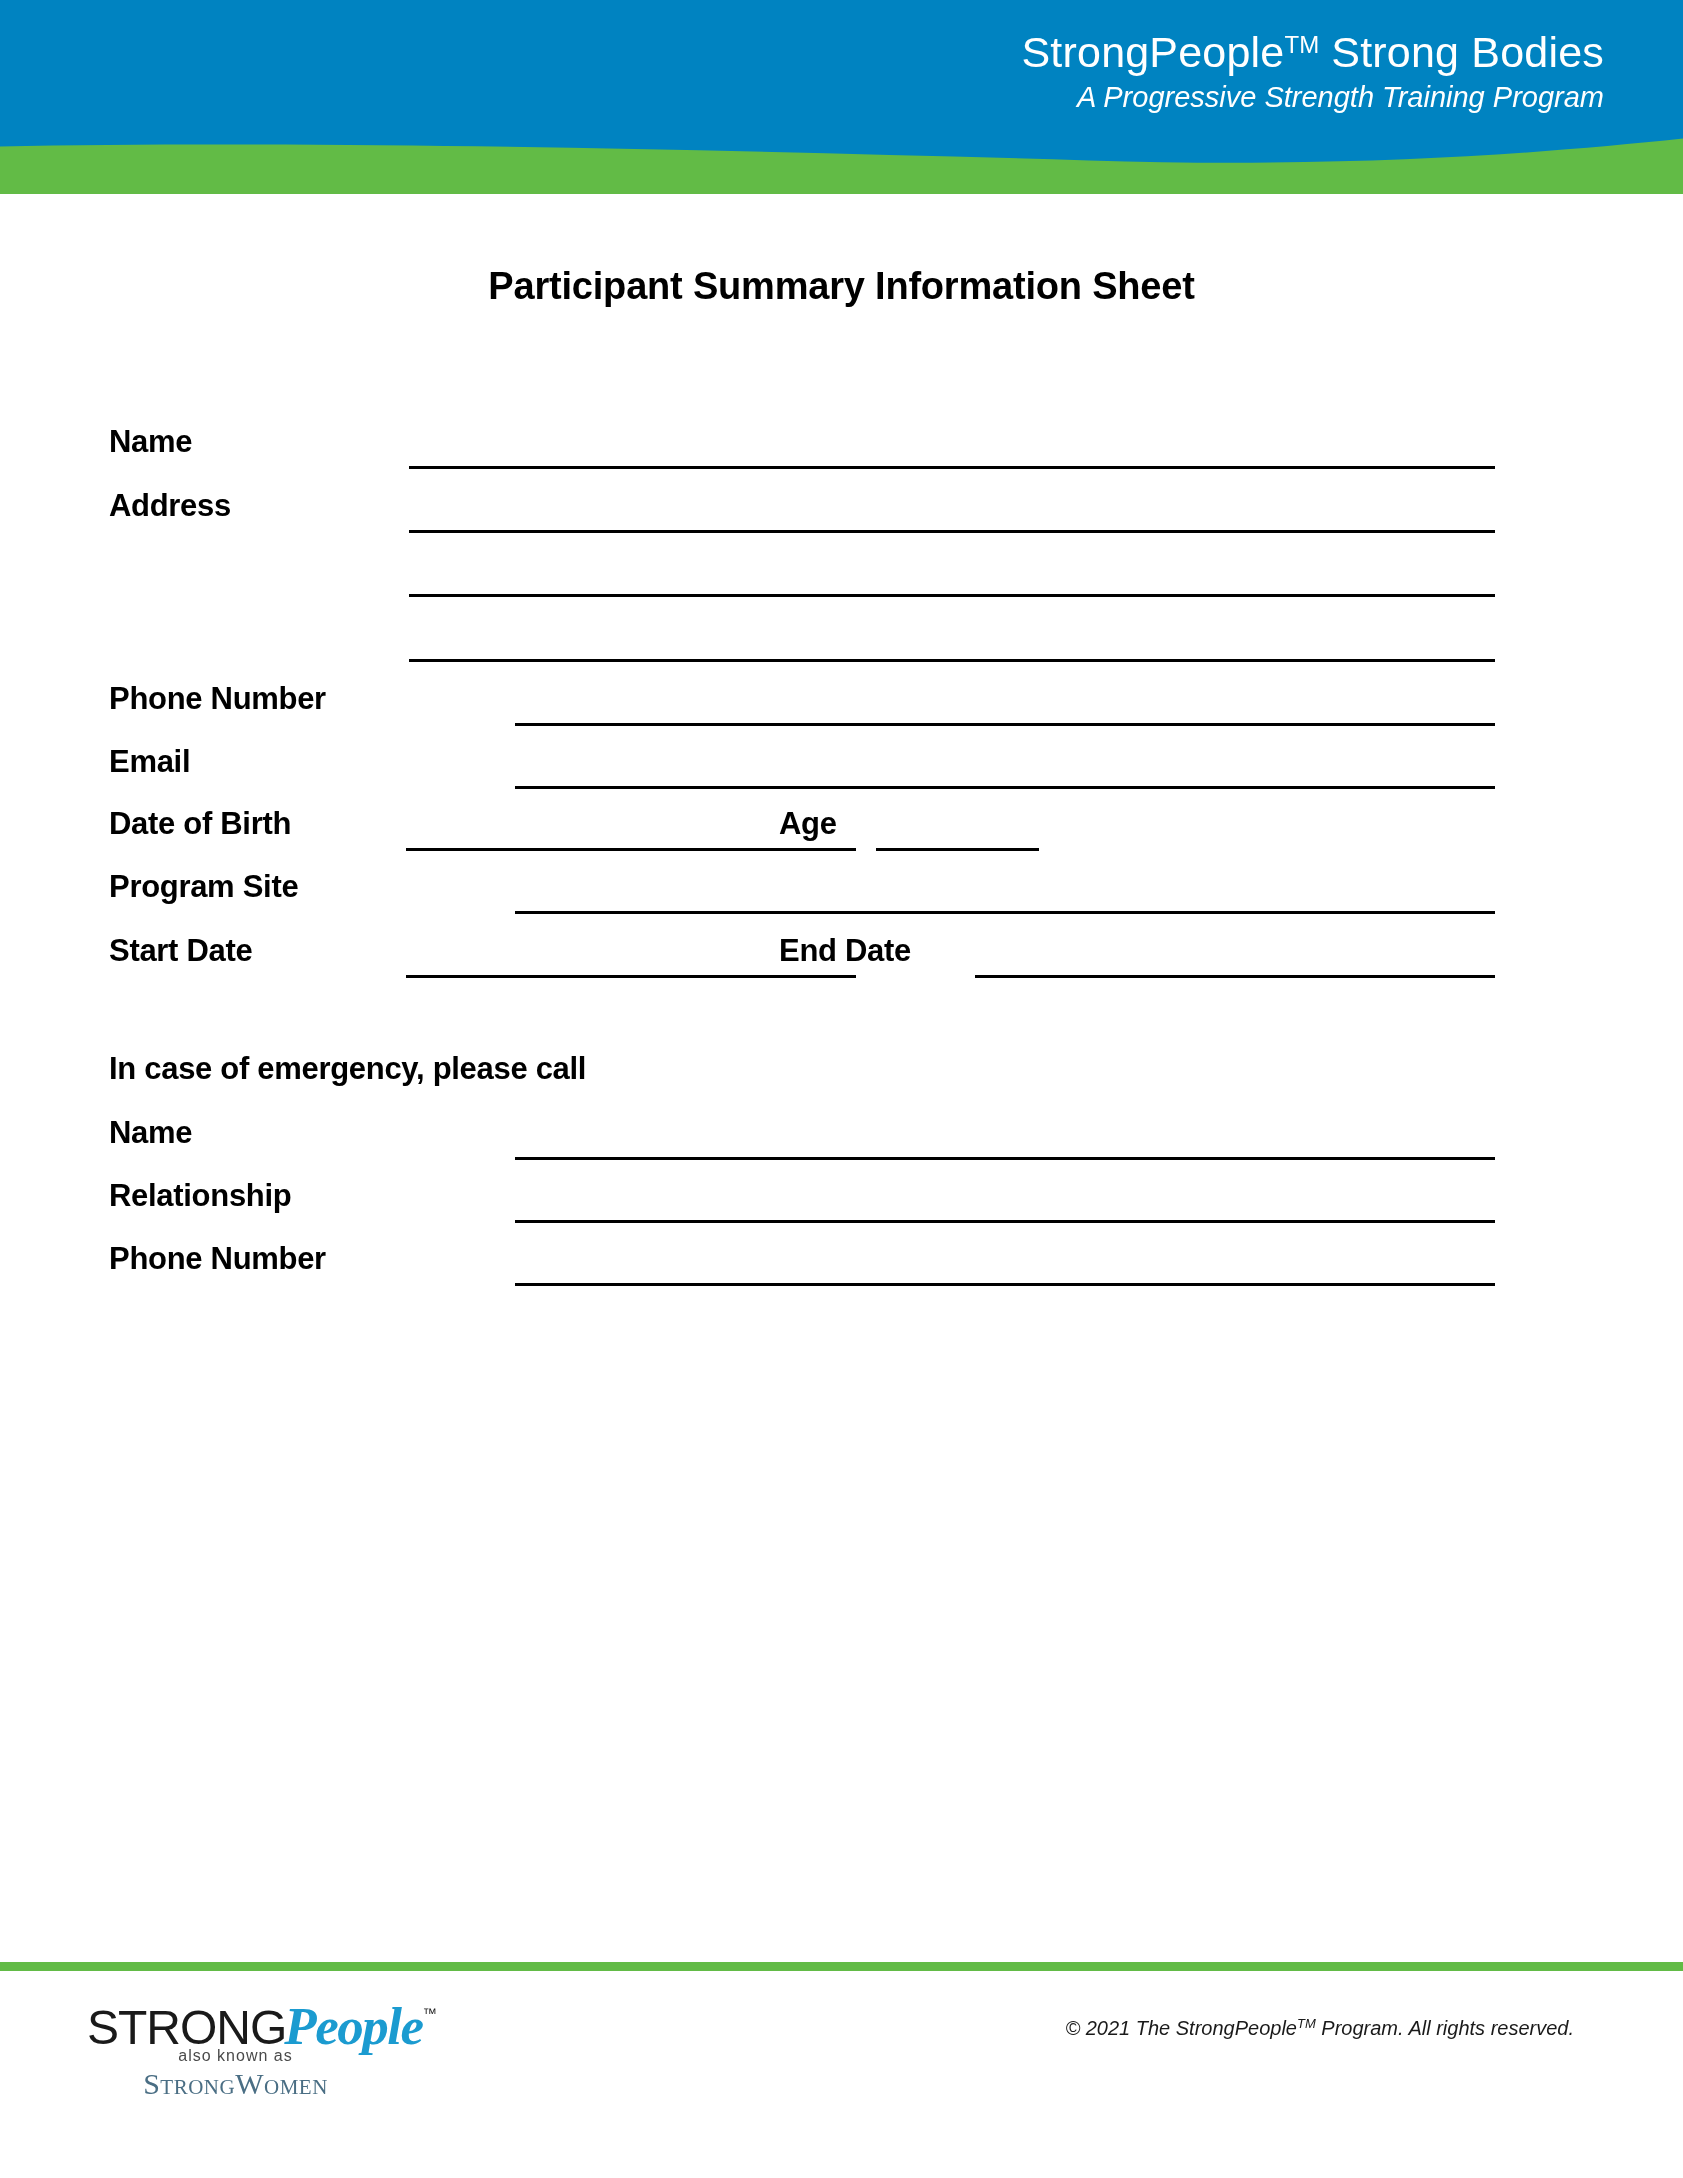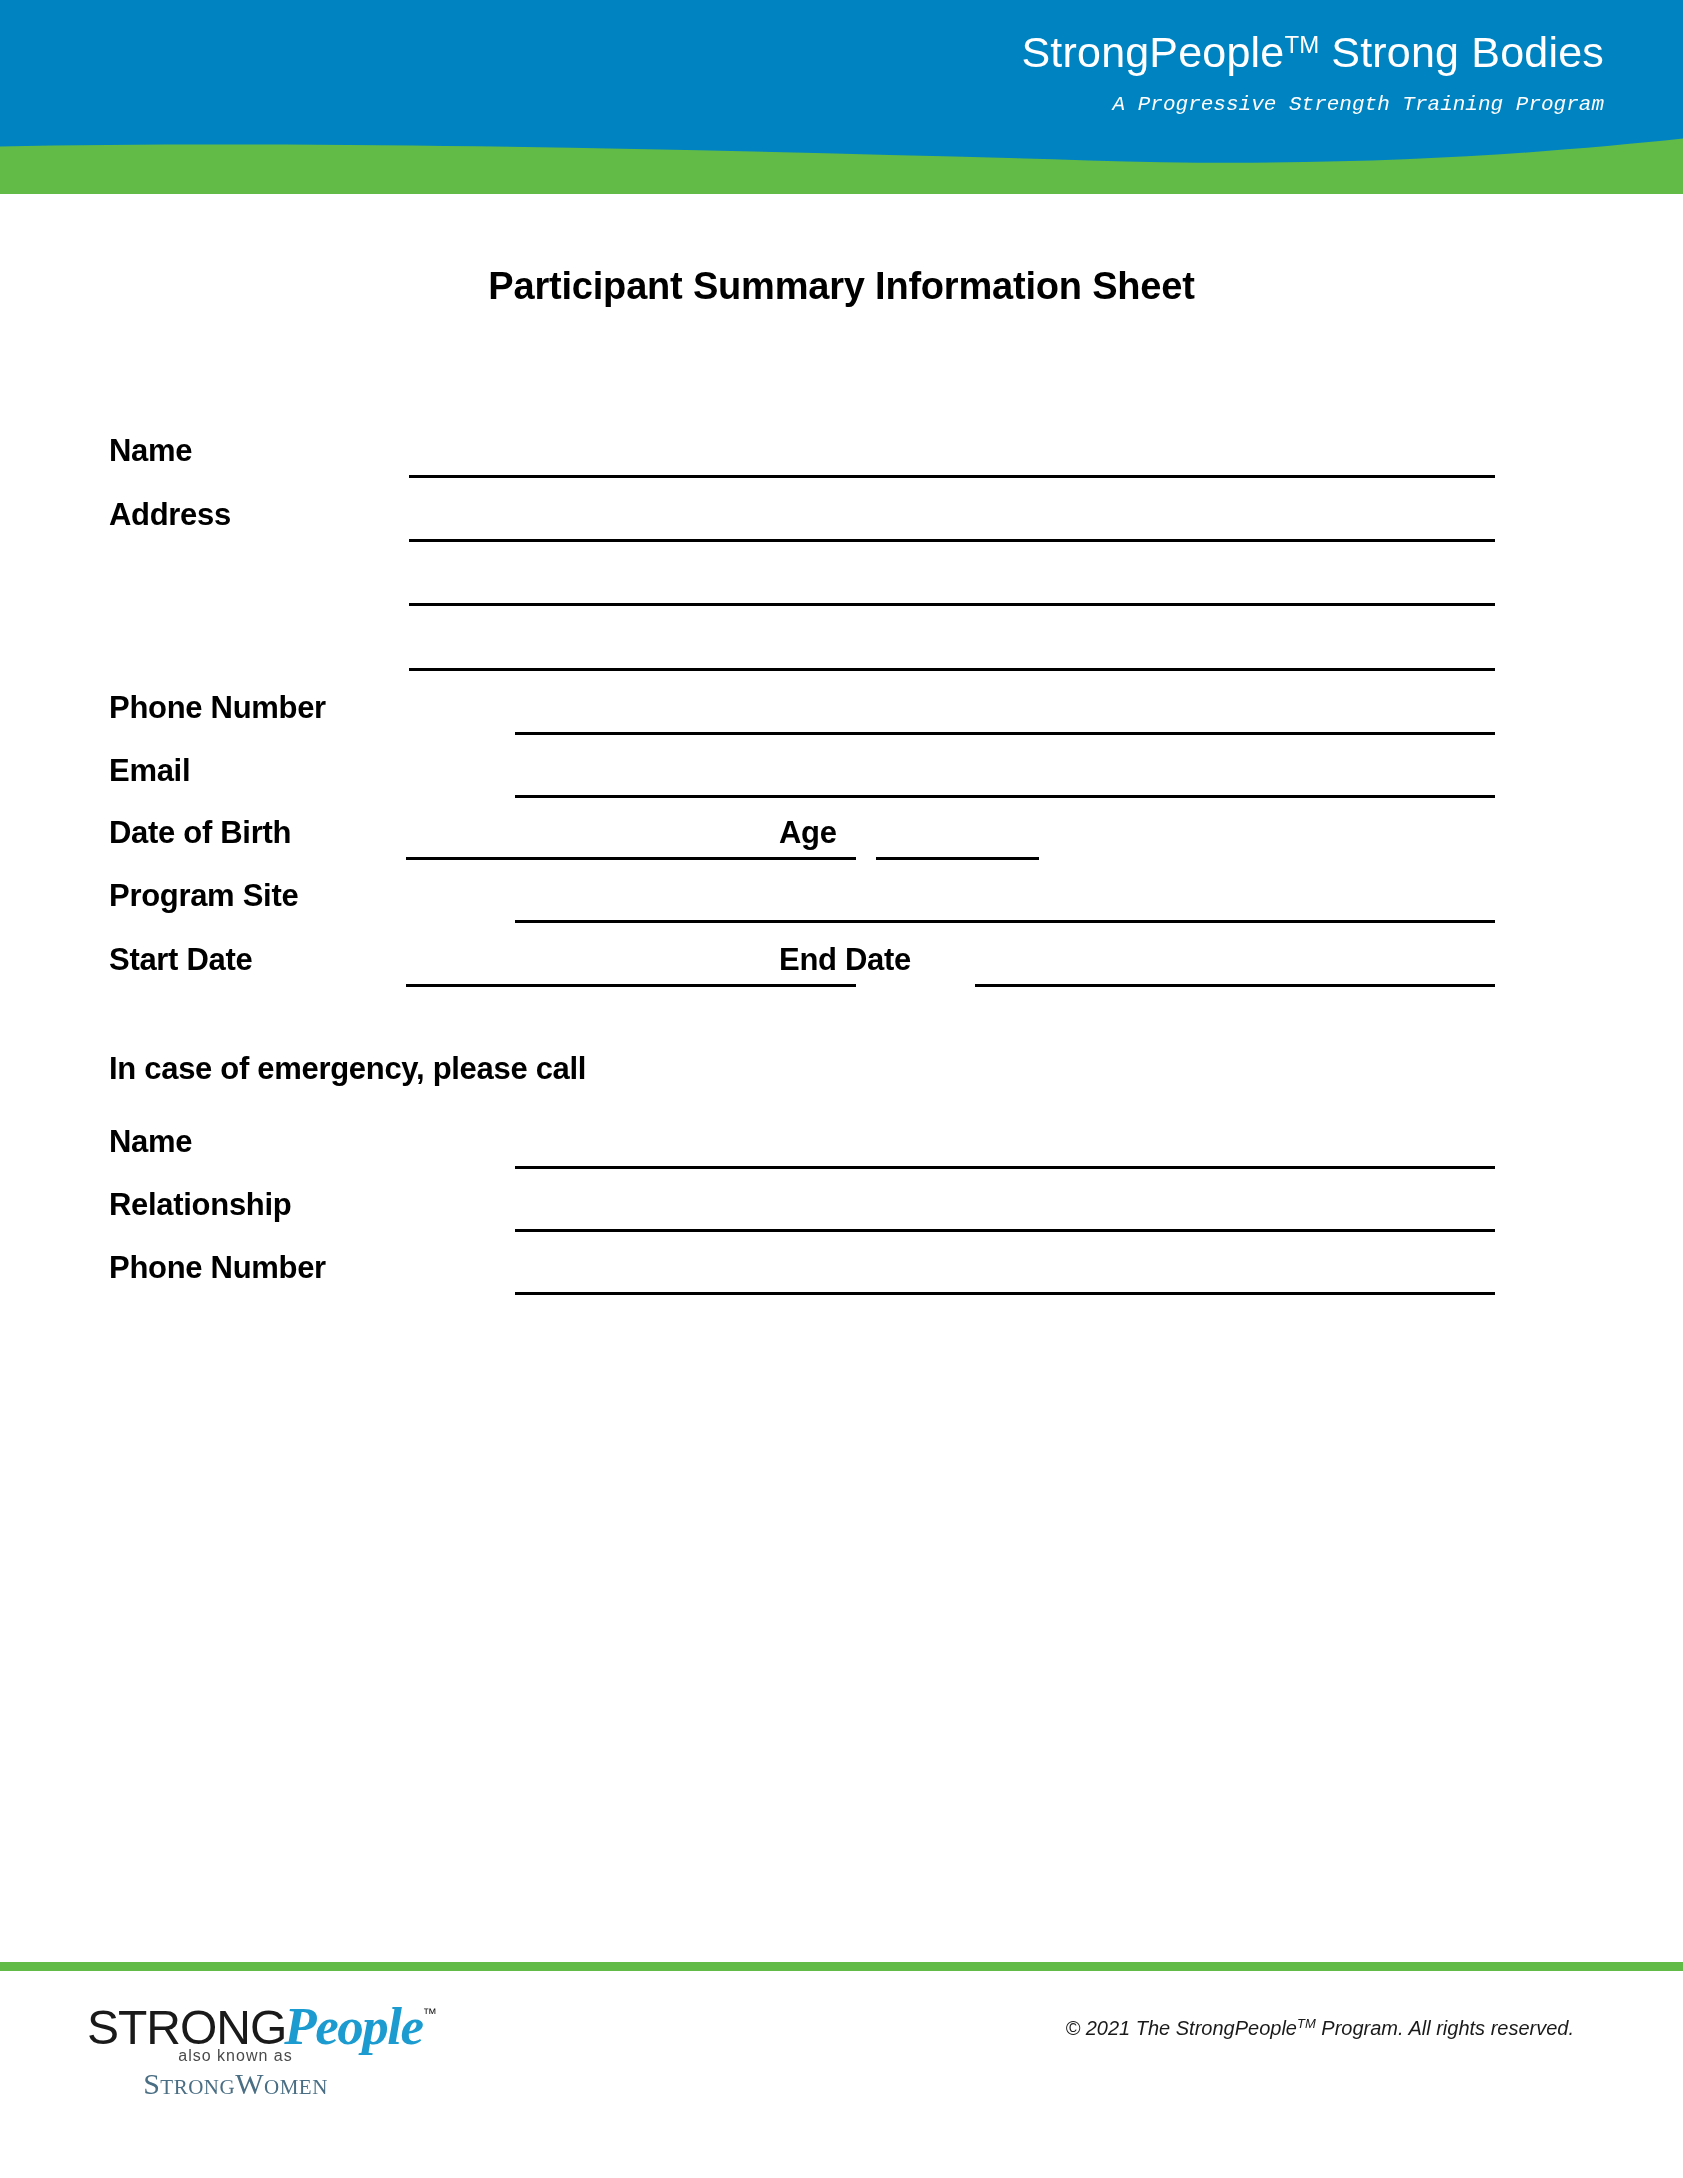--- a/index.html
+++ b/index.html
@@ -48,25 +48,25 @@
     letter-spacing: 0.2px;
     line-height: 1.05;
     white-space: nowrap;
   }
   .header-title .tm {
     font-size: 24px;
     vertical-align: 14px;
     letter-spacing: 0;
   }
   .header-sub {
-    font-family: Liberation Mono, monospace;
-    font-size: 21px;
+    font-family: Liberation Sans, sans-serif;
+    font-size: 29px;
     font-style: italic;
     font-weight: 400;
-    margin-top: 18px;
+    margin-top: 6px;
     white-space: nowrap;
   }
 
   
   .doc-title {
     position: absolute;
     top: 265px;
     left: 0;
     width: 1683px;
     text-align: center;
@@ -83,21 +83,20 @@
     left: 0;
     top: 0;
     width: 1683px;
     height: 1386px;
   }
   .frow {
     position: absolute;
     left: 109px;
     width: 1386px;
     height: 63px;
-    margin-top: 9px;
   }
   .flabel {
     position: absolute;
     left: 0;
     top: 0;
     font-family: "Liberation Sans", sans-serif;
     font-weight: bold;
     font-size: 31px;
     color: #000000;
     white-space: nowrap;

